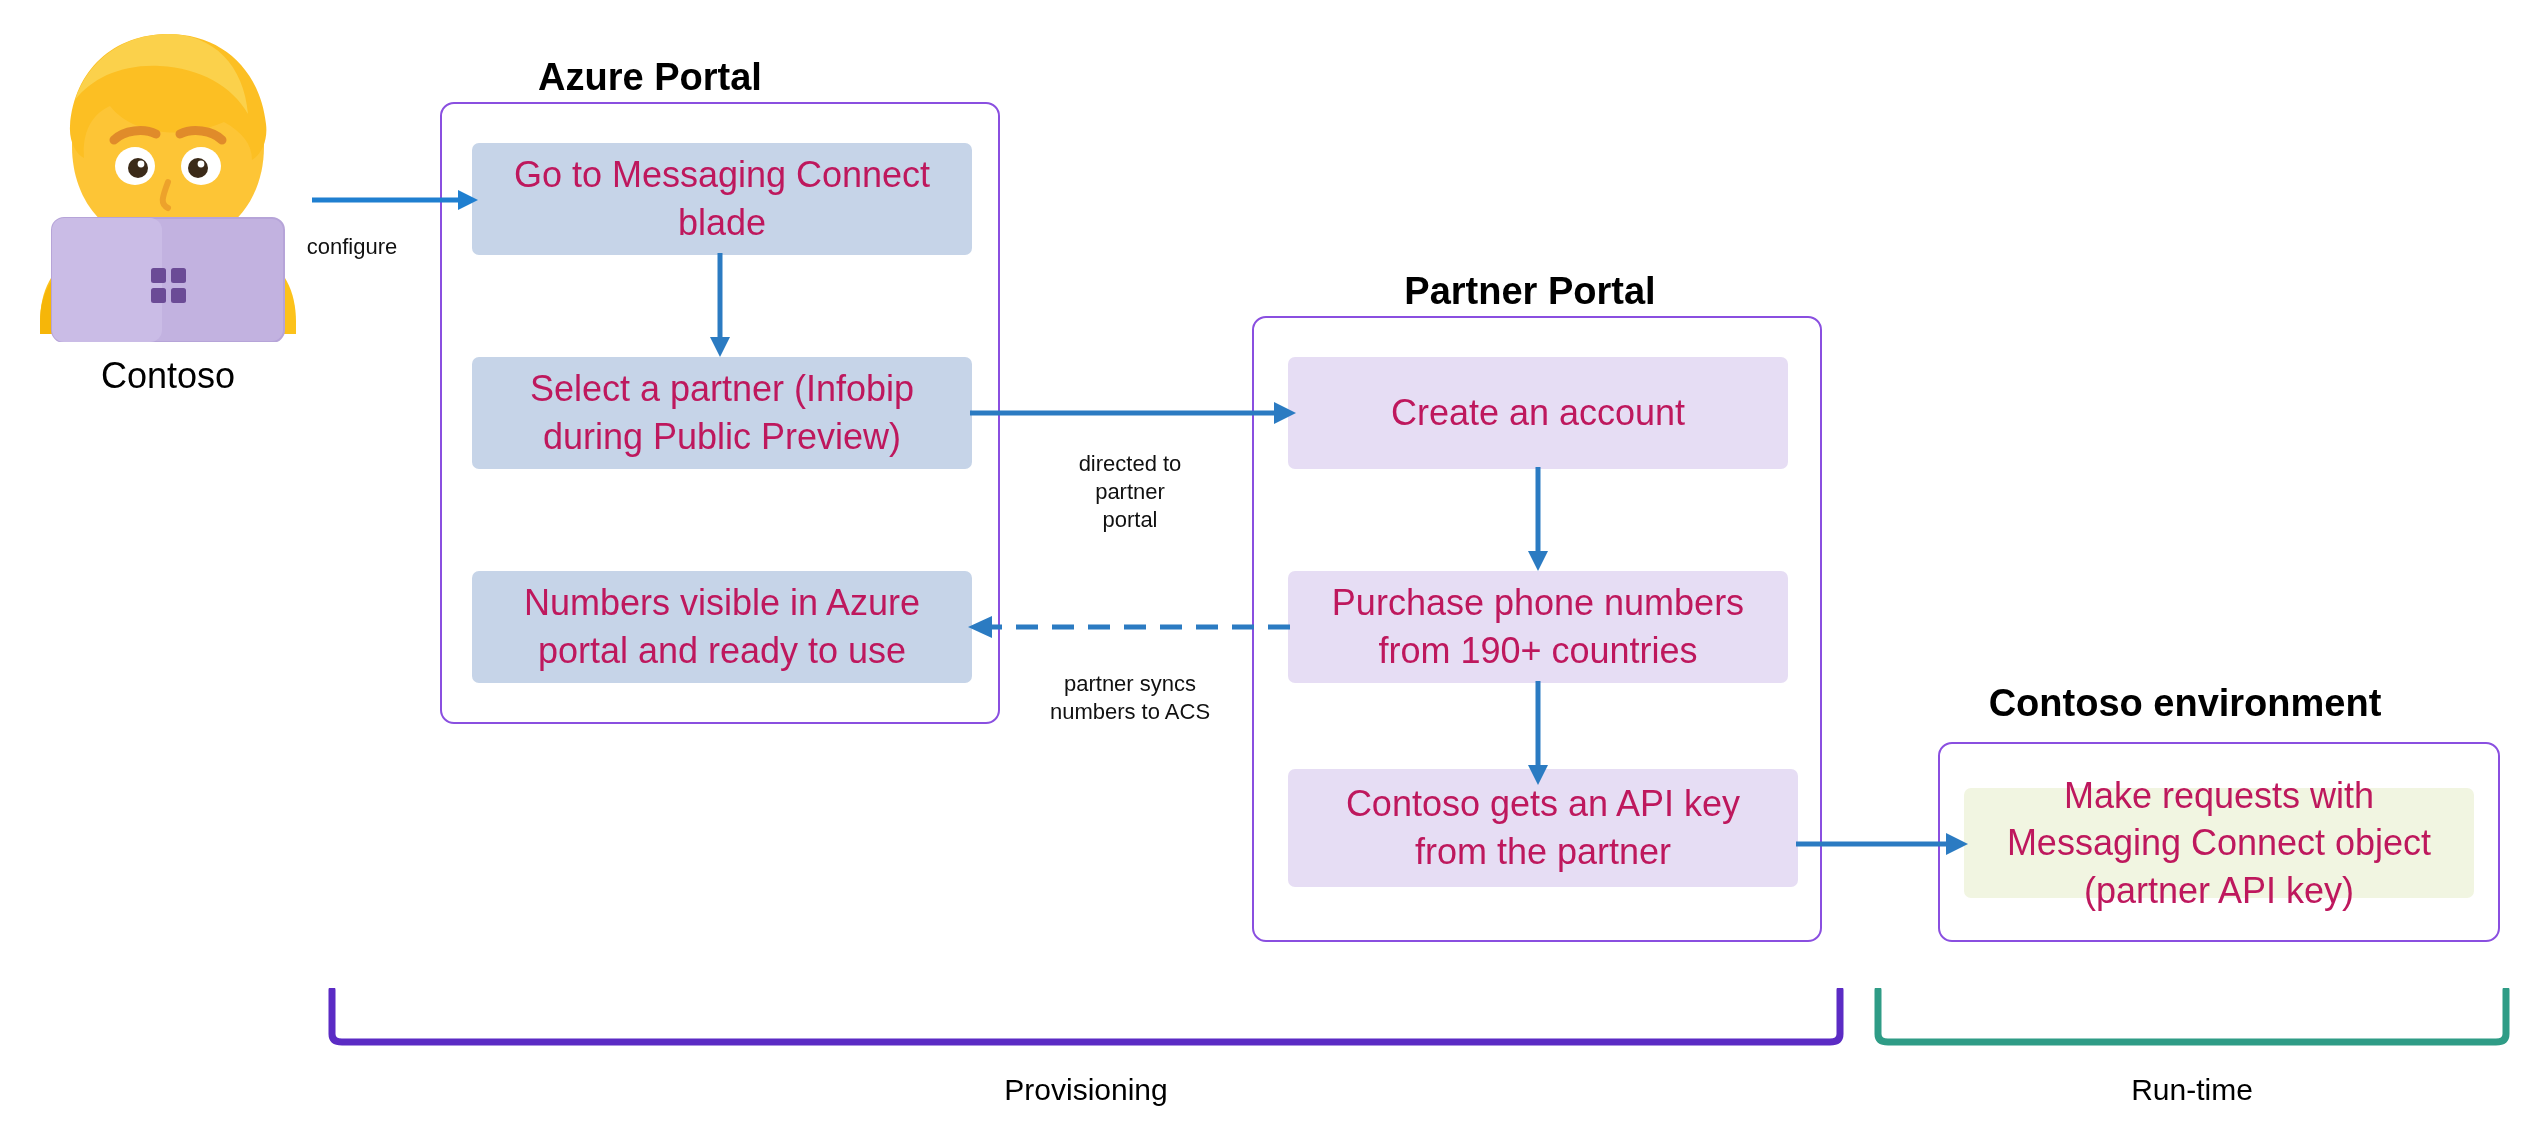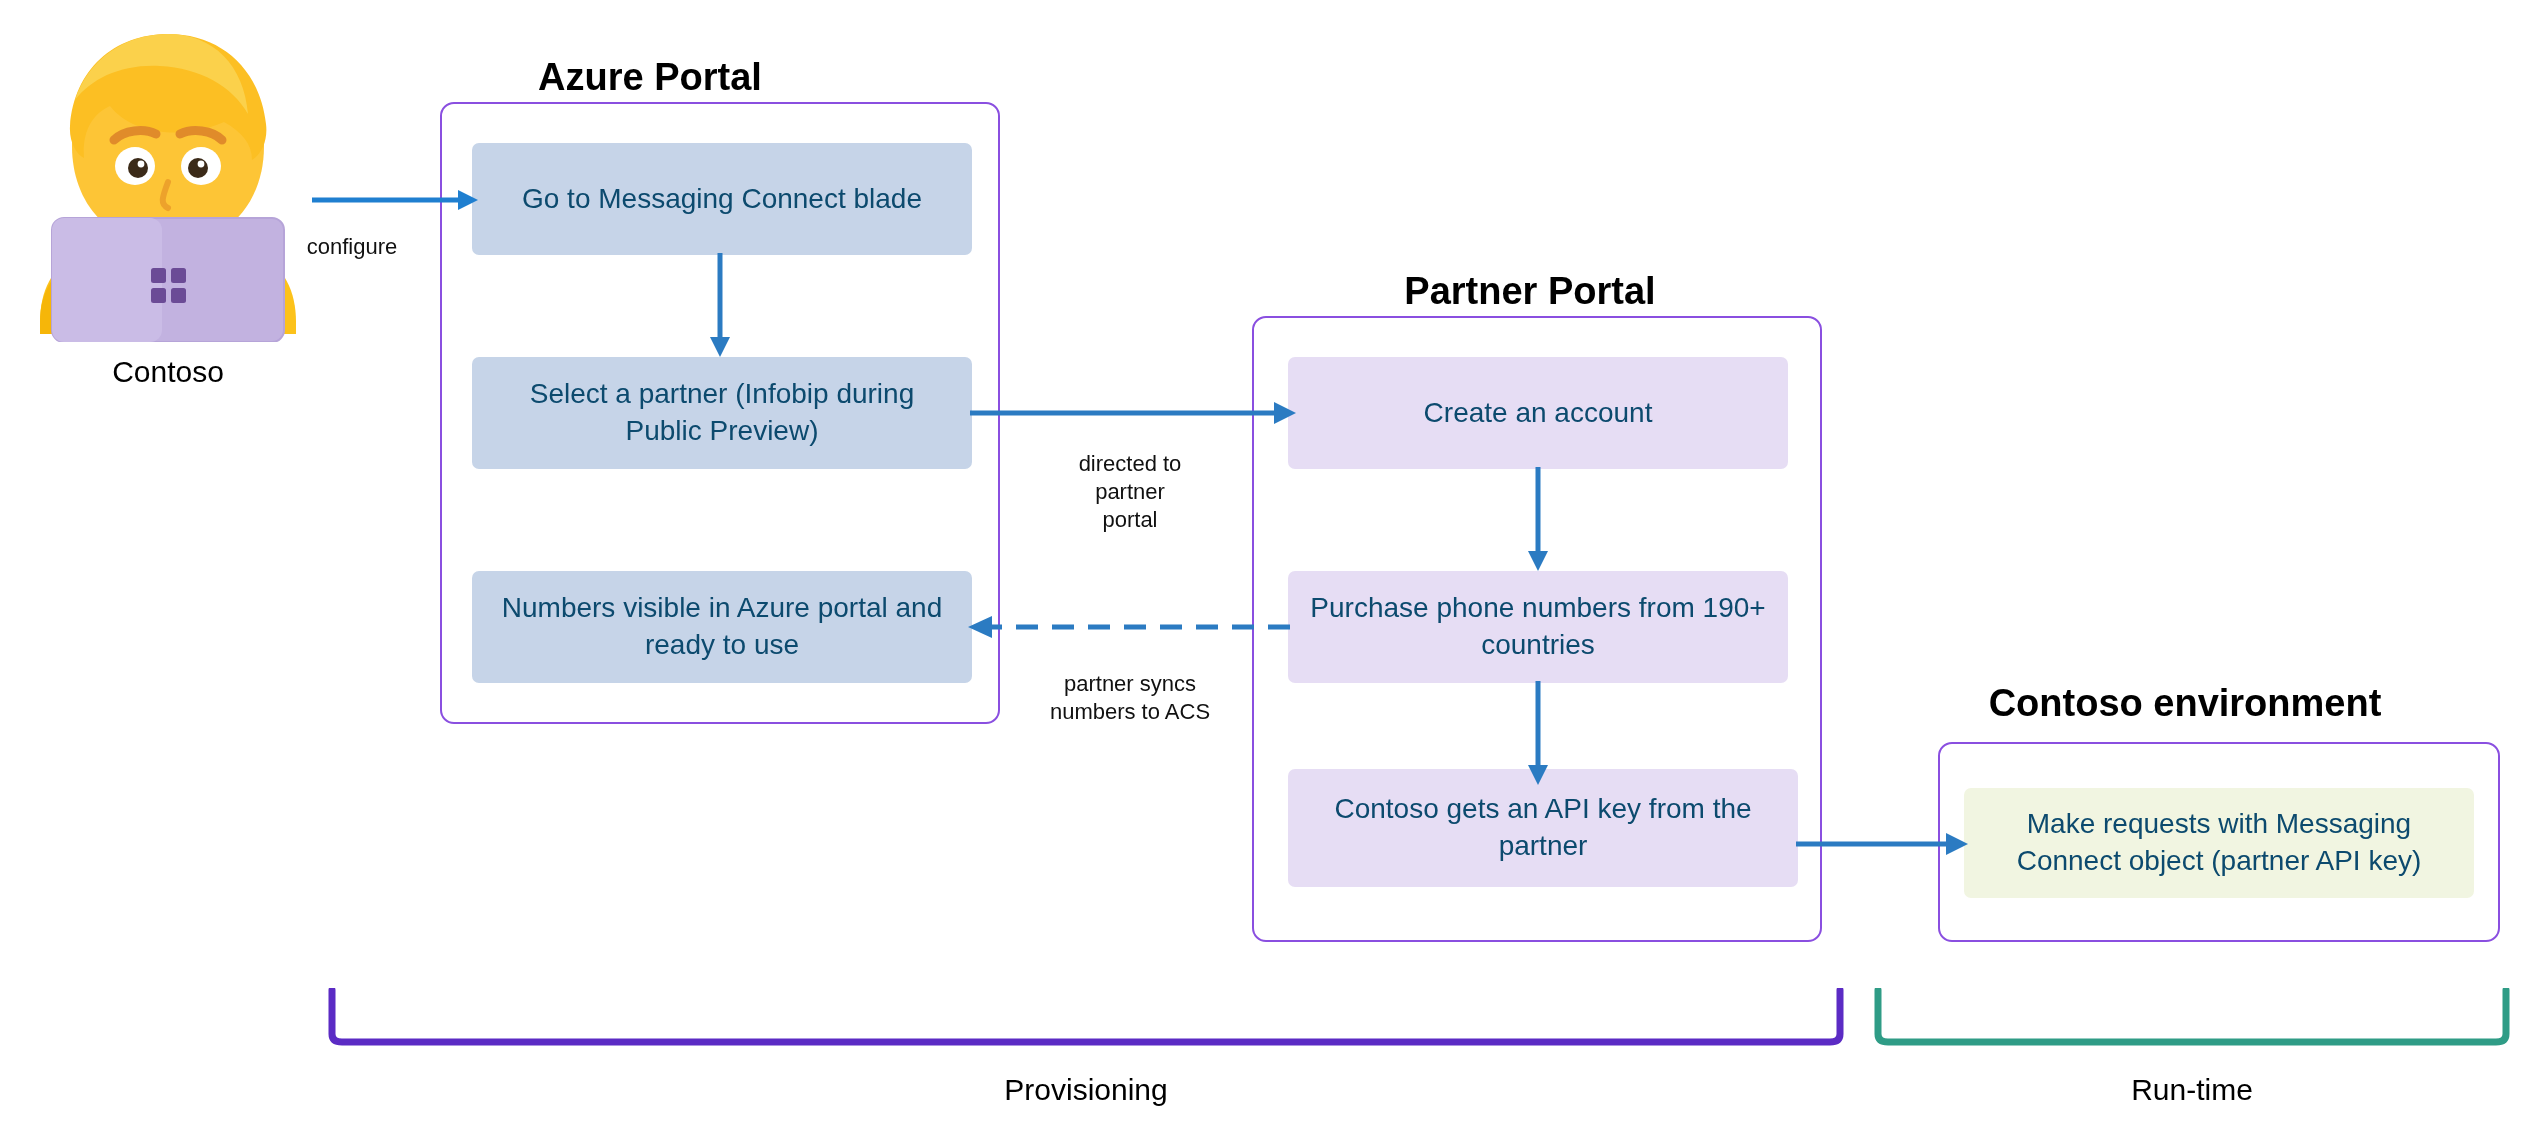--- a/index.html
+++ b/index.html
@@ -26,21 +26,21 @@
     top: 22px;
     width: 300px;
     height: 320px;
   }
   #actor-label {
     position: absolute;
     left: 18px;
     top: 355px;
     width: 300px;
     text-align: center;
-    font-size: 30px;
+    font-size: 36px;
     font-weight: 400;
     color: #000000;
   }
 
   
   .group-box {
     position: absolute;
     border: 2.5px solid #8a4fe0;
     border-radius: 14px;
     background: transparent;
@@ -57,23 +57,23 @@
 
   
   .step {
     position: absolute;
     box-sizing: border-box;
     border-radius: 7px;
     display: flex;
     align-items: center;
     justify-content: center;
     text-align: center;
-    font-size: 28px;
+    font-size: 36px;
     line-height: 1.32;
-    color: #0c4a6e;
+    color: #be185d;
     padding: 6px 18px;
   }
   .step.blue   { background: #c6d4e8; }
   .step.purple { background: #e6ddf4; }
   .step.green  { background: #f1f5e1; }
 
   
   .conn { position: absolute; }
   .conn svg { display: block; overflow: visible; }
 

